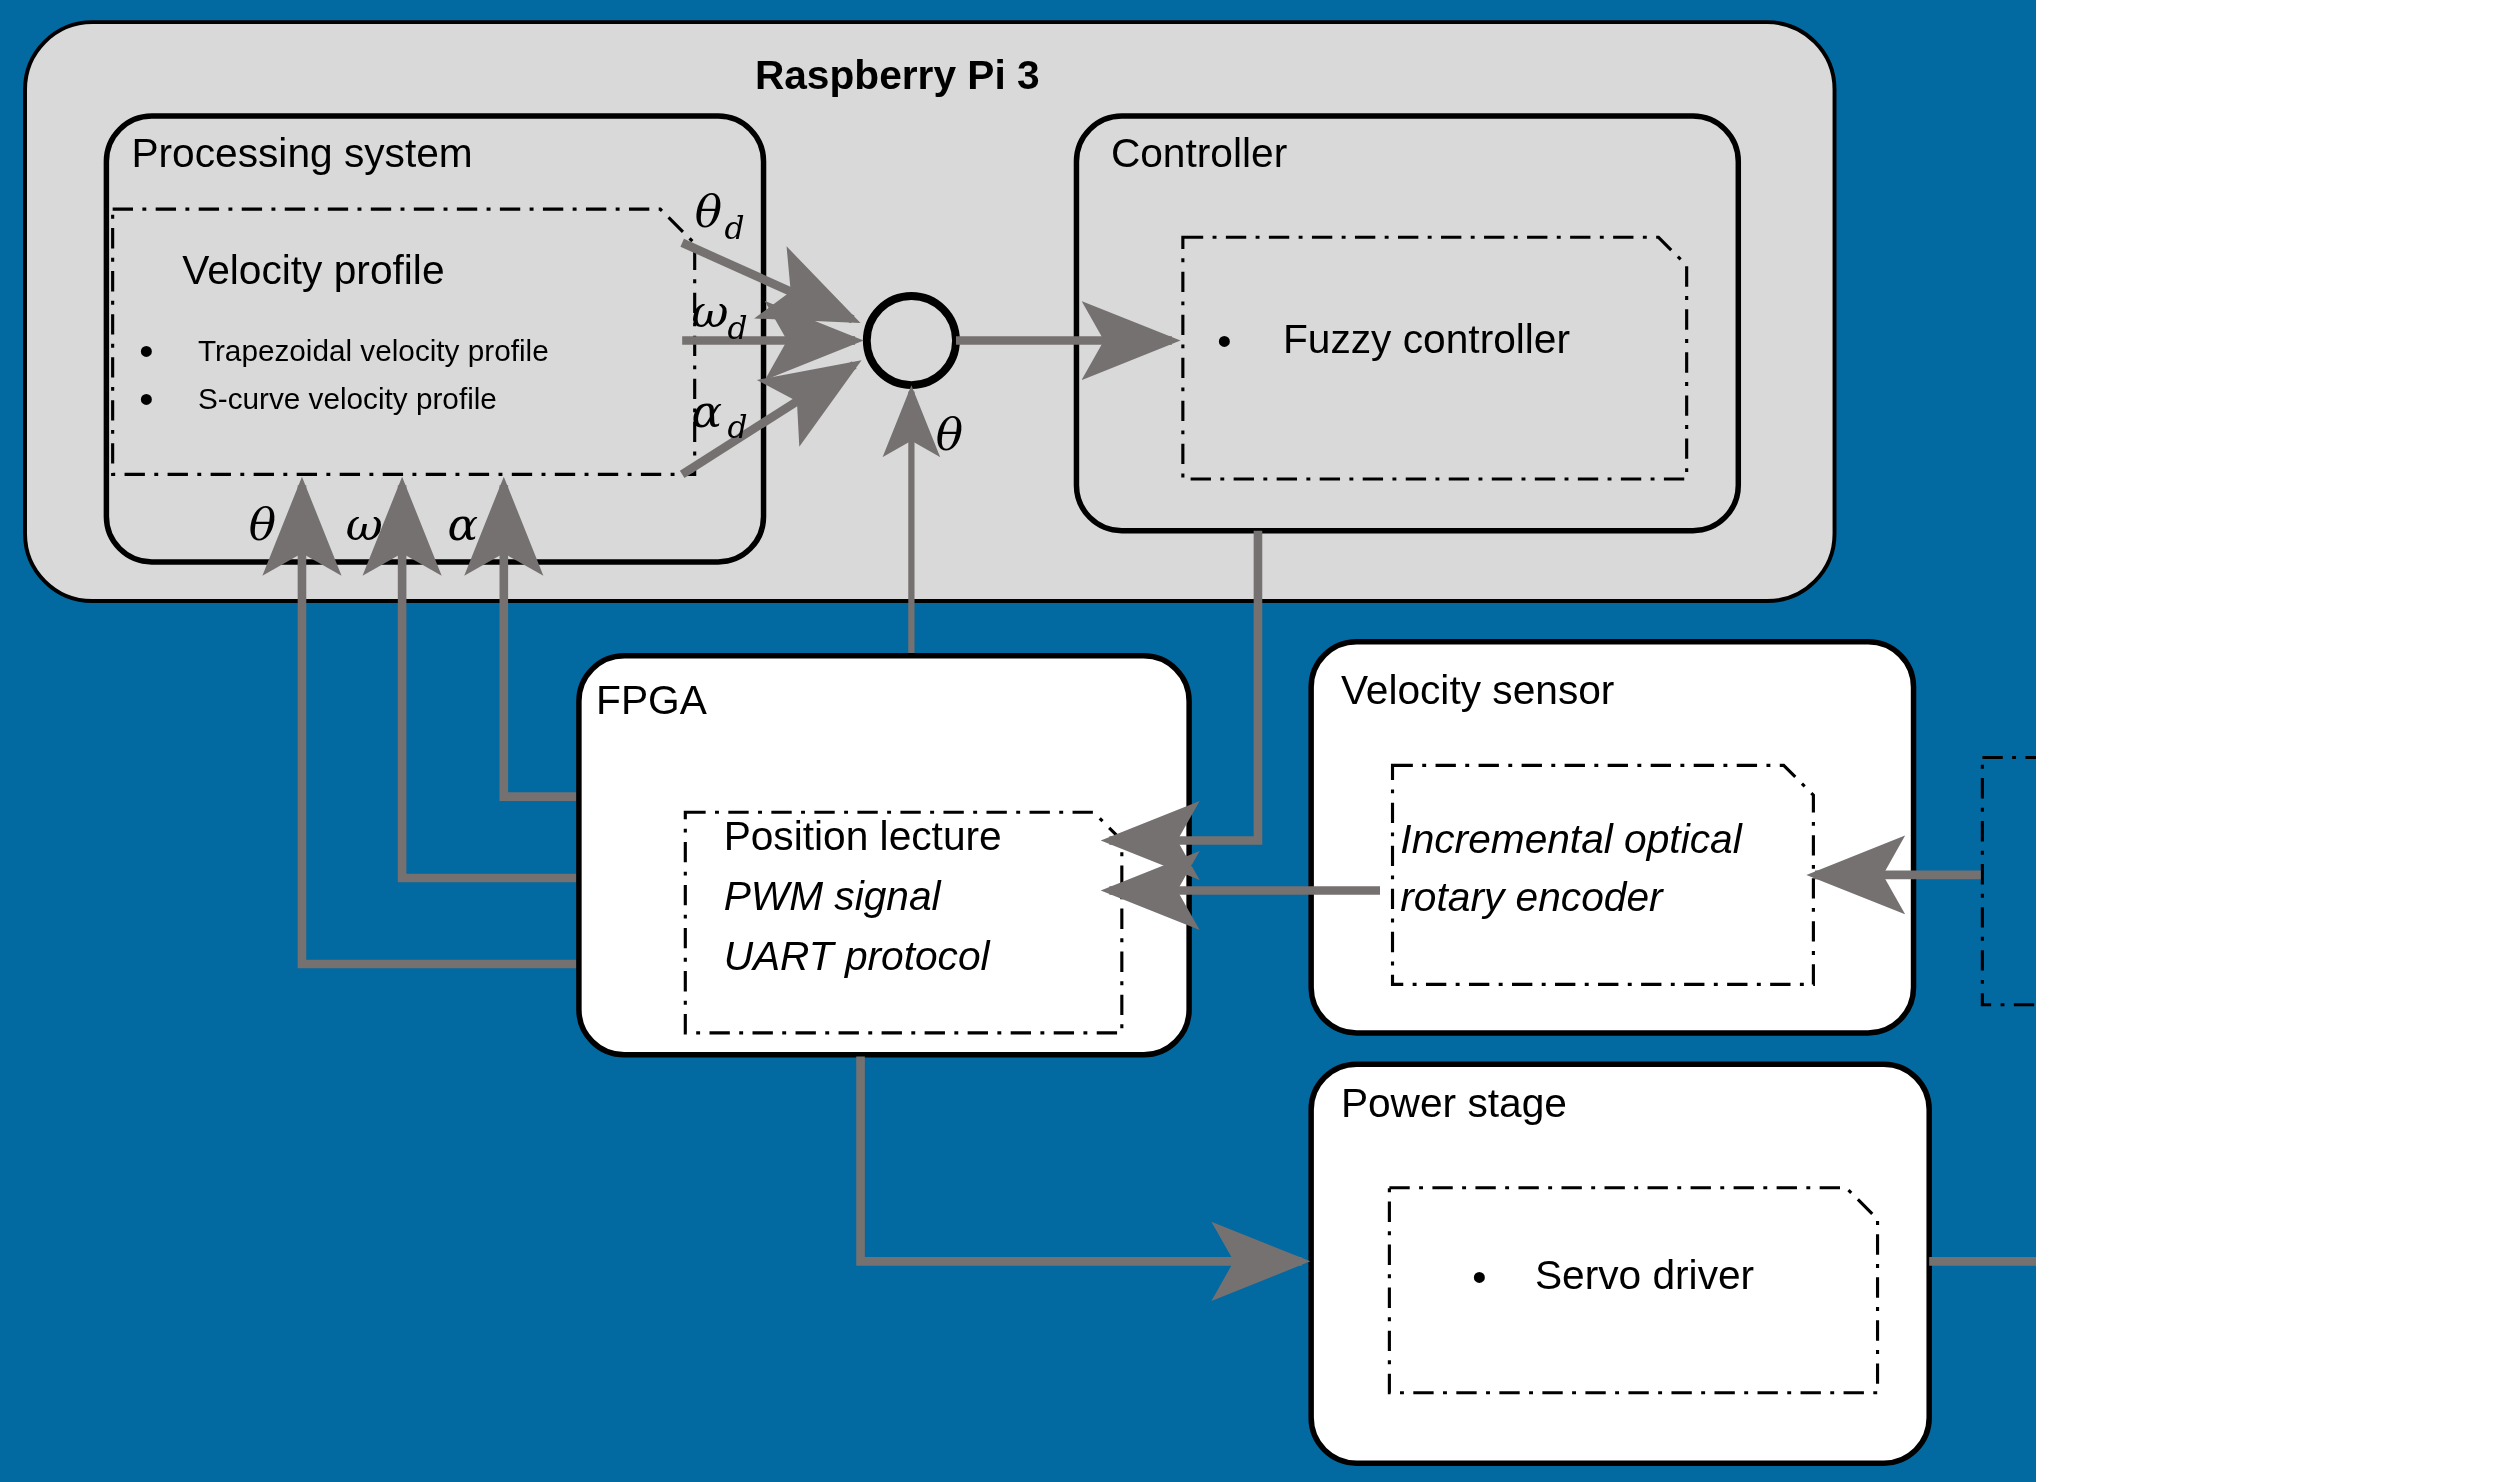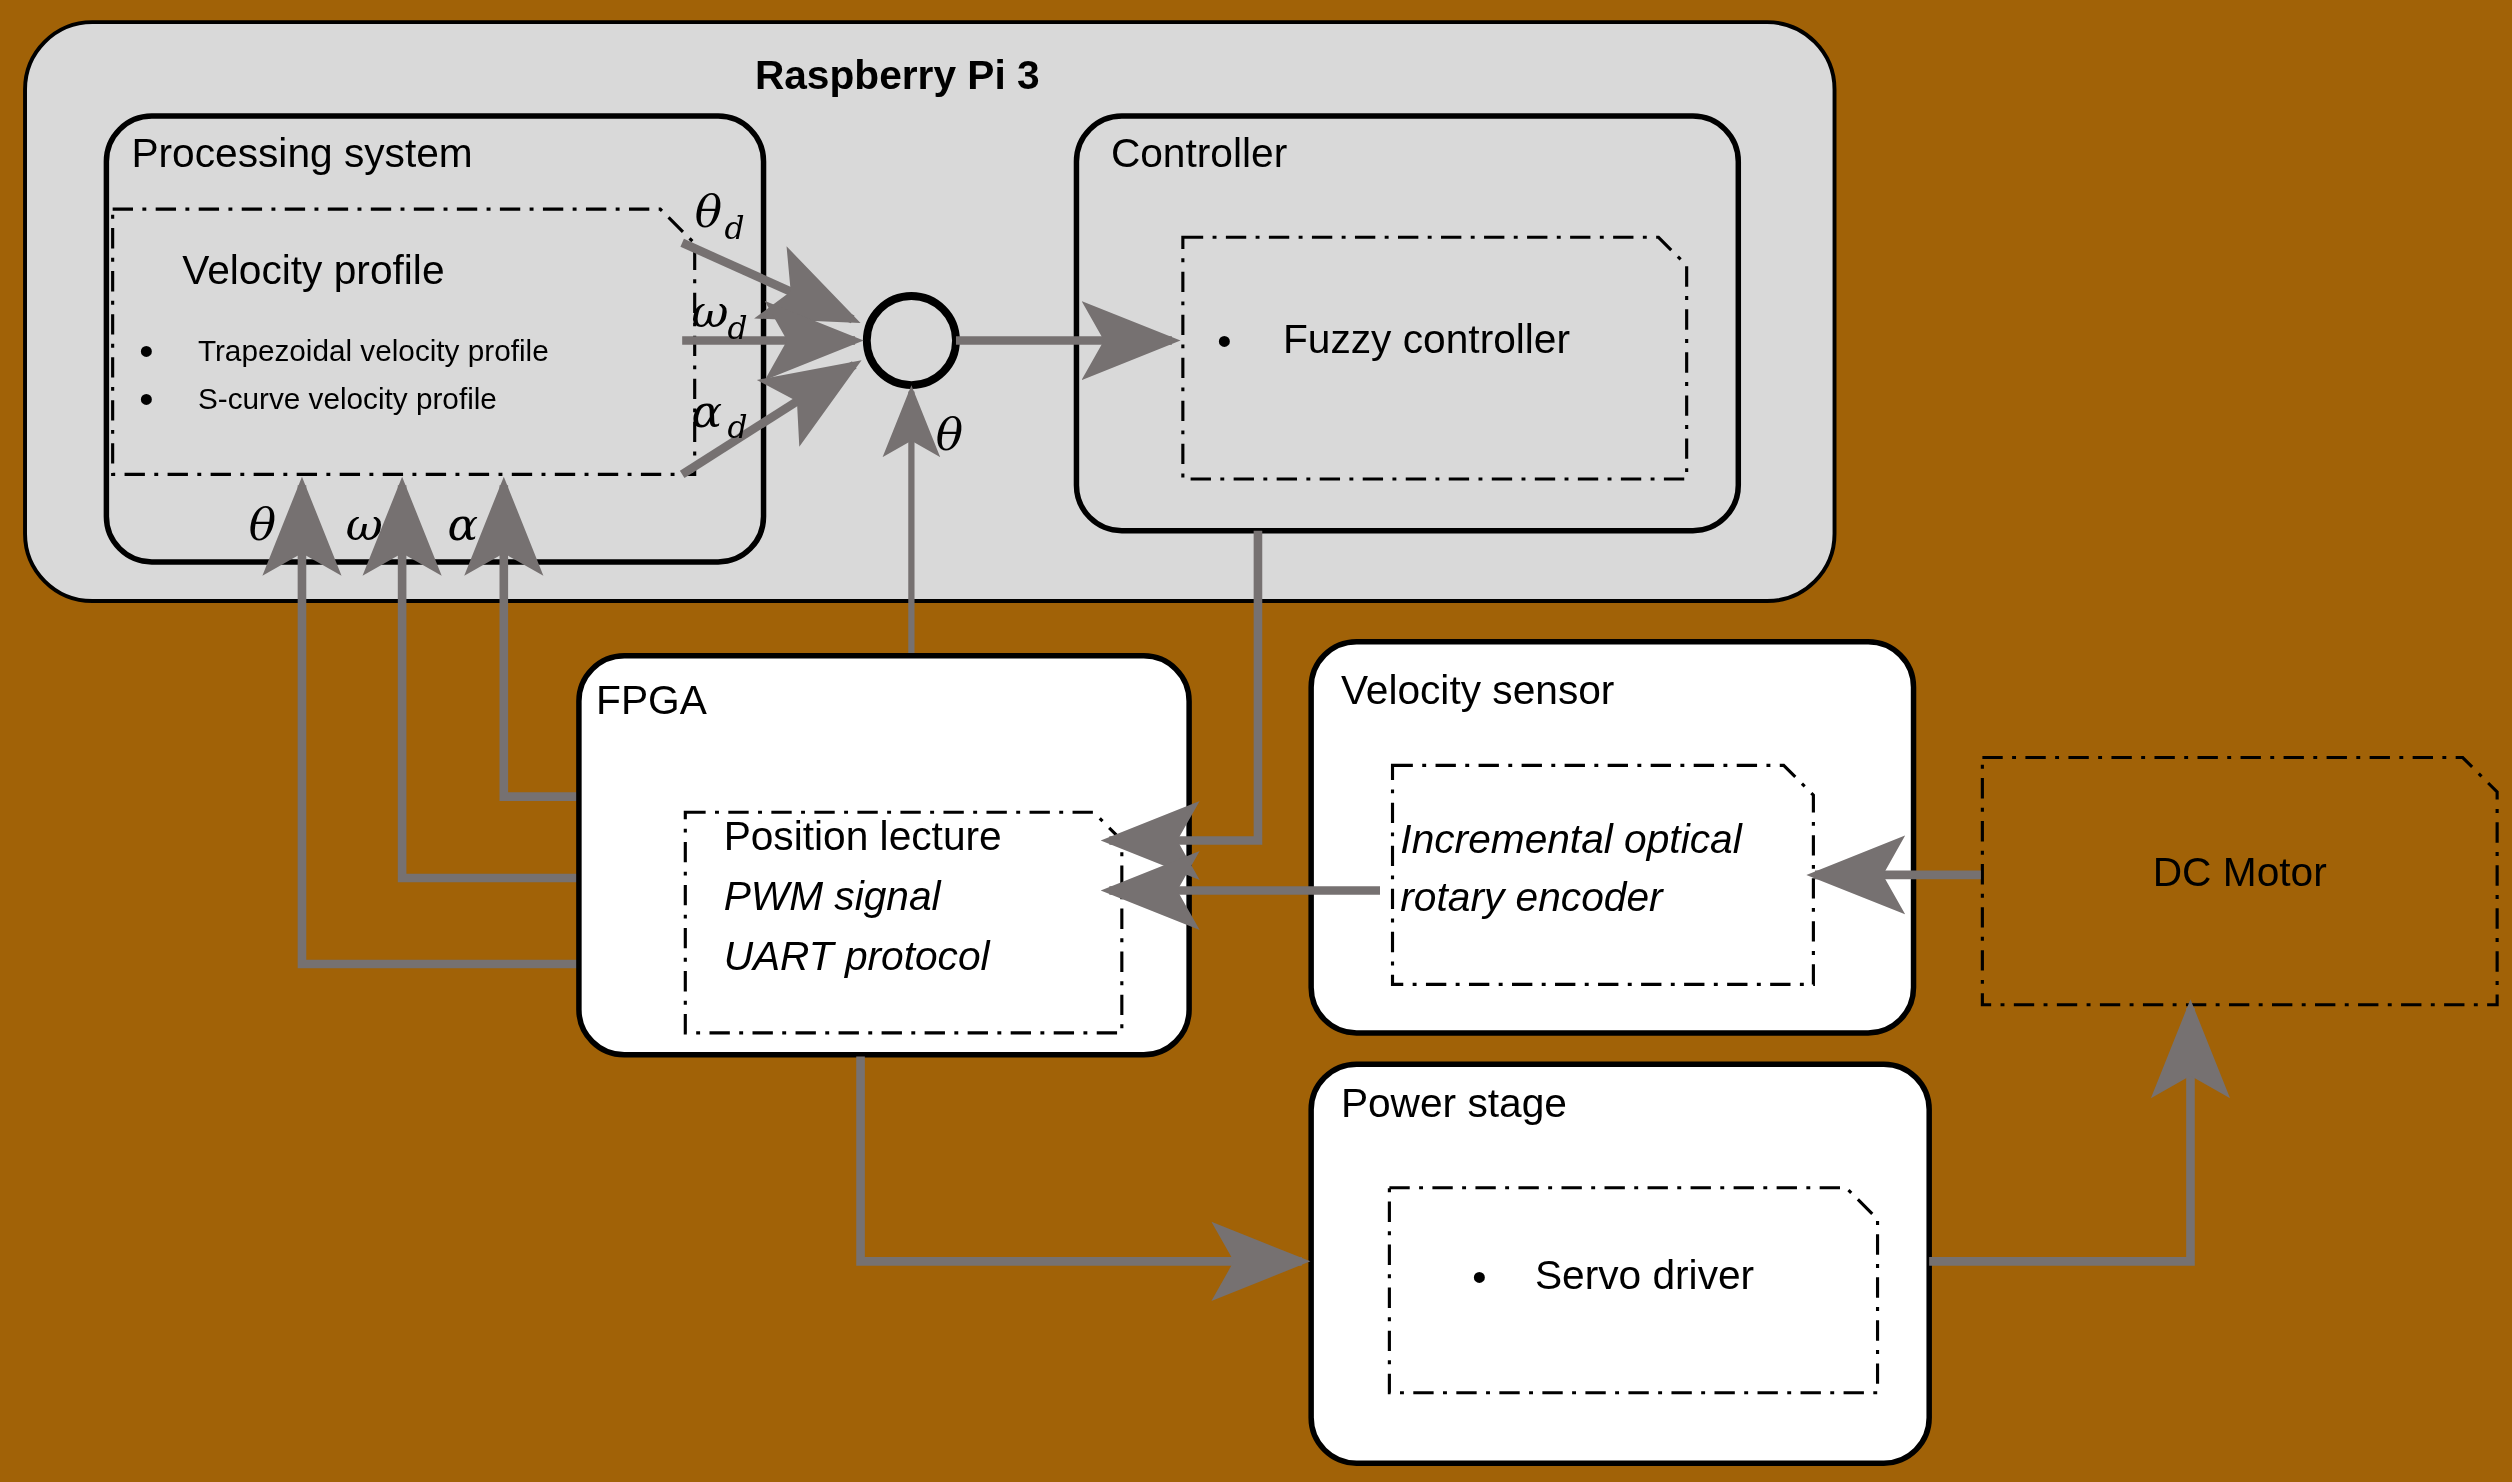--- a/index.html
+++ b/index.html
@@ -2,23 +2,23 @@
 <html style="font-size:12.5px"><head>
 <meta charset="utf-8">
 <style>
   html, body {
     margin: 0;
     padding: 0;
     background: #ffffff;
   }
   #canvas-wrap {
     position: relative;
-    width: 2512px;
+    width: 2036px;
     height: 1483px;
-    background: #a16207;
+    background: #0369a1;
     font-family: "Liberation Sans", sans-serif;
     overflow: hidden;
   }
   svg.diagram {
     position: absolute;
     inset: 0;
     width: 2512px;
     height: 1483px;
     display: block;
   }

